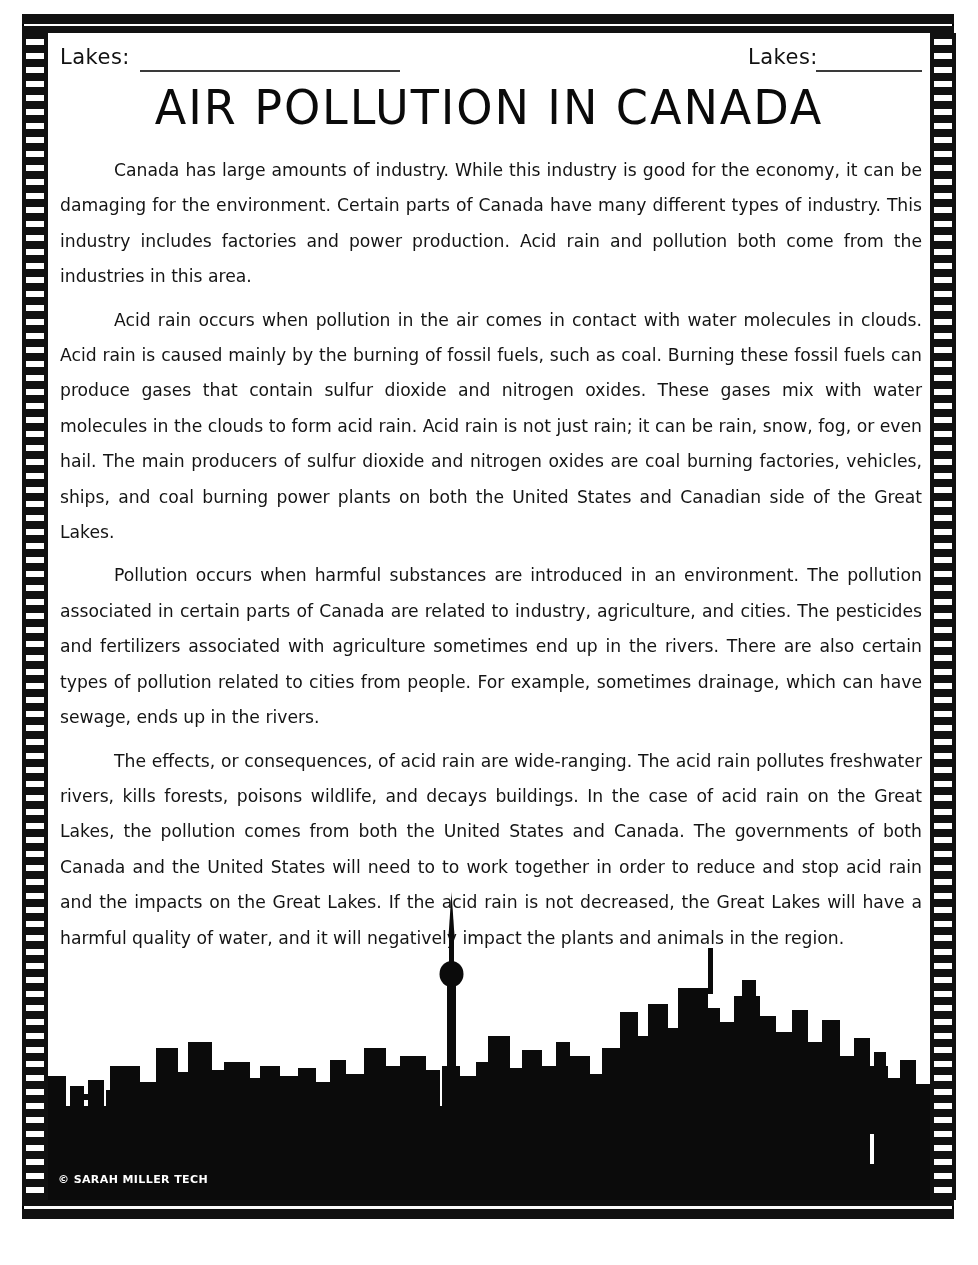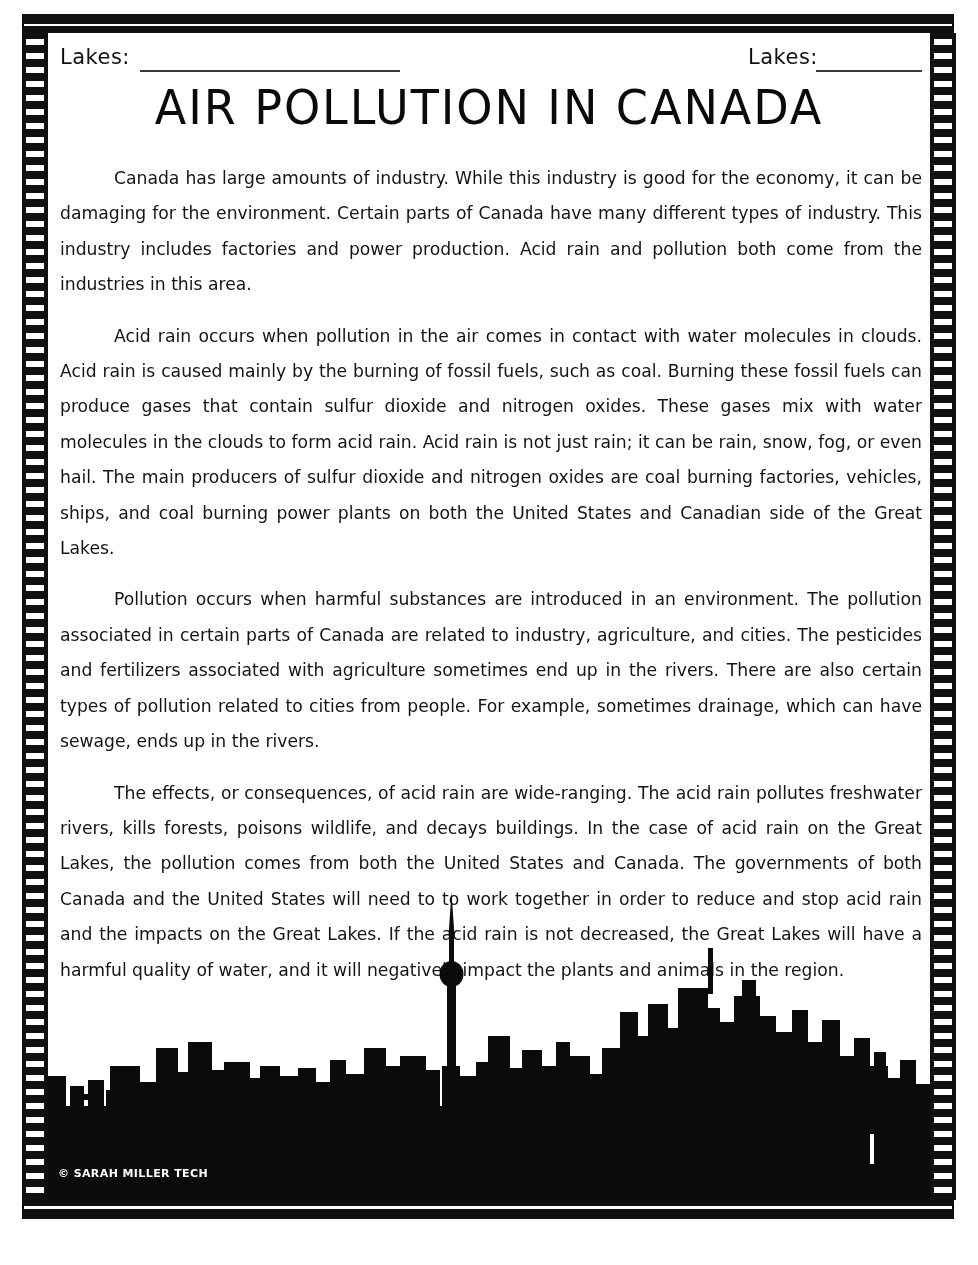--- a/index.html
+++ b/index.html
@@ -149,39 +149,39 @@
     top: 112px;
     width: 862px;
     font-family: "DejaVu Sans", sans-serif;
     font-size: 17.2px;
     line-height: 35.4px;
     color: #141414;
     text-align: justify;
     text-justify: inter-word;
   }
   .body-copy p {
-    margin: 16px 0 0 0;
+    margin: 8px 0 0 0;
     text-indent: 54px;
   }
   .body-copy b { font-weight: normal; }
 
   
   .skyline-wrap {
     position: absolute;
     left: 0;
     bottom: 0;
     width: 882px;
     height: 330px;
   }
   .skyline-wrap svg { display: block; width: 882px; height: 330px; }
 
   .watermark {
     position: absolute;
     left: 10px;
-    bottom: 20px;
+    bottom: 14px;
     font-family: "DejaVu Sans", sans-serif;
     font-size: 11px;
     font-weight: bold;
     letter-spacing: 0.4px;
     color: #ffffff;
     z-index: 5;
     white-space: nowrap;
   }
   .corner-tick {
     position: absolute;

